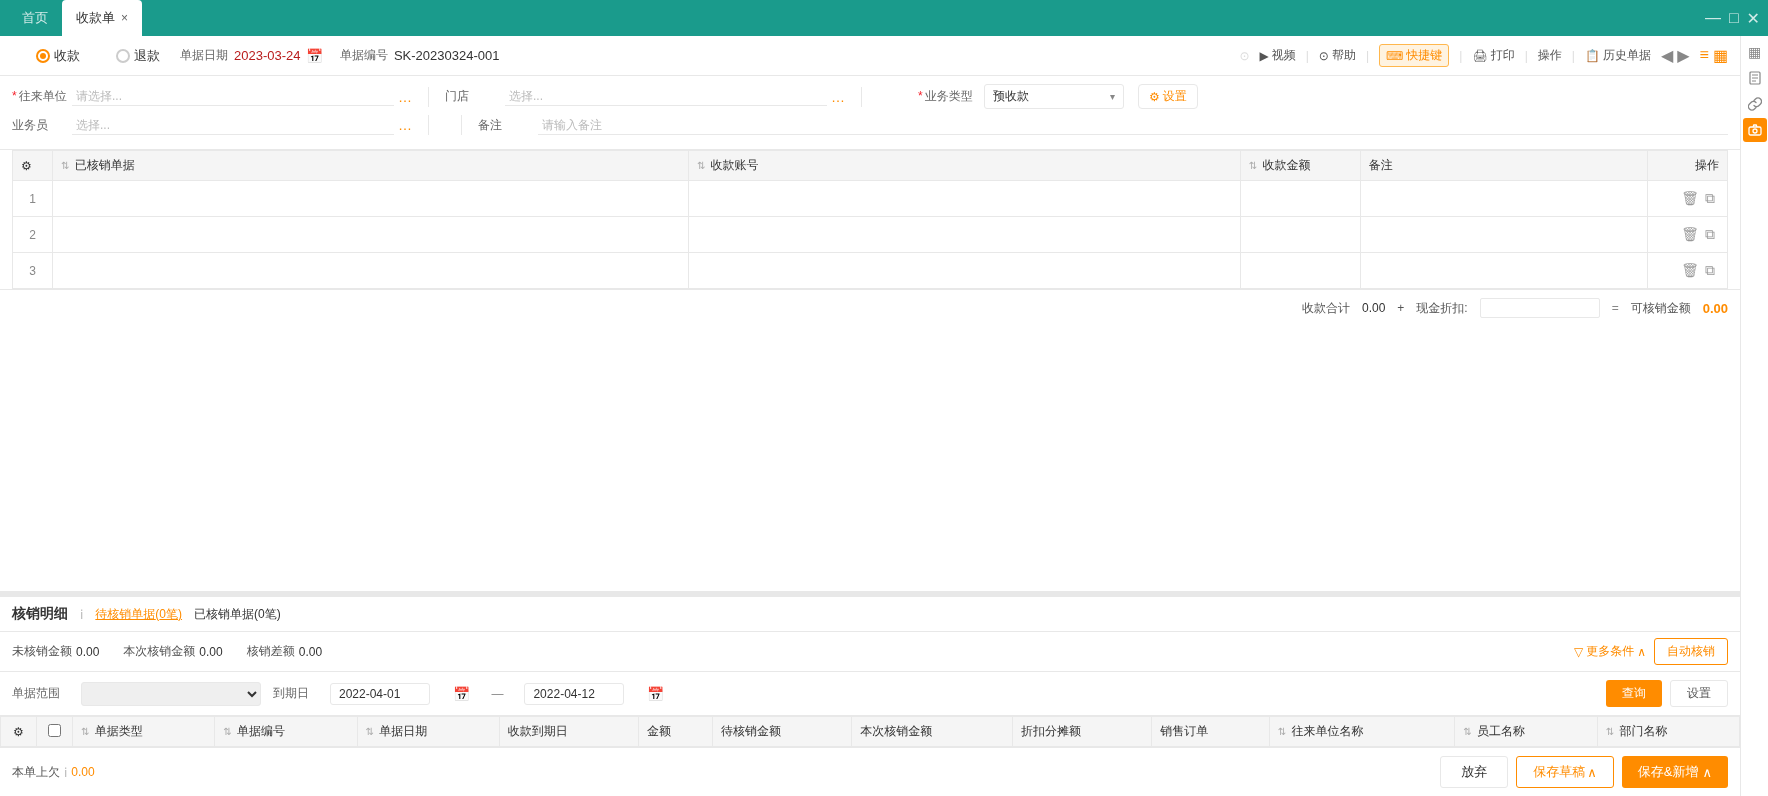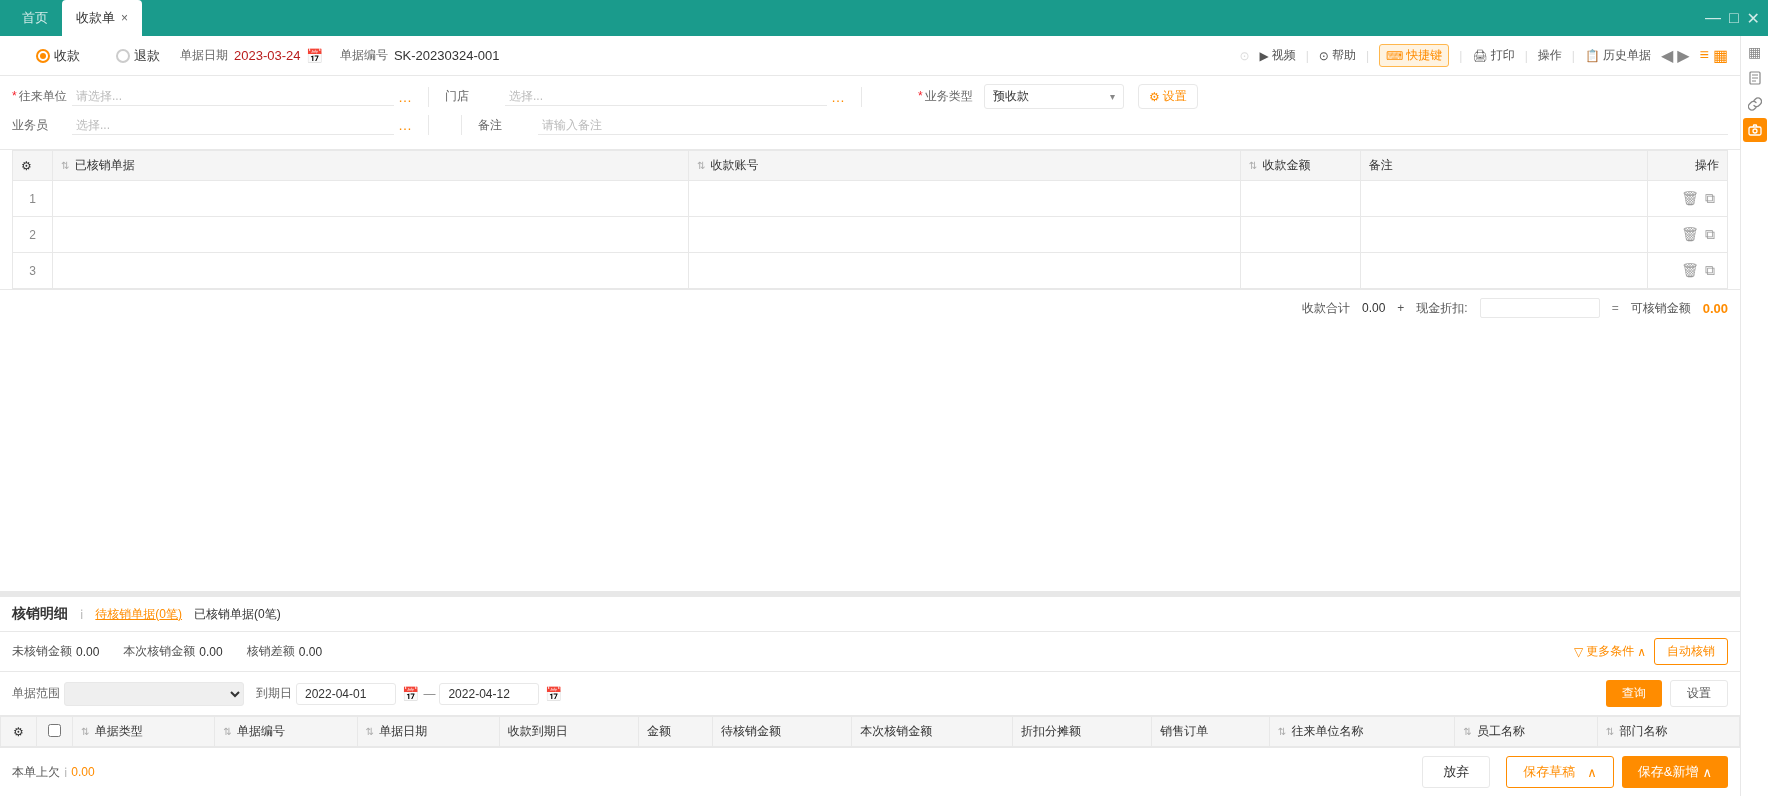--- a/index.html
+++ b/index.html
@@ -227,21 +227,21 @@
     }
 
     .writeoff-filter {
       display: flex;
       align-items: center;
       padding: 8px 12px;
       gap: 12px;
       background: #fff;
       border-bottom: 1px solid #e8e8e8;
     }
-    .filter-item { display: flex; align-items: center; gap: 4px; font-size: 12px; }
+    .filter-item { display: flex; align-items: center; gap: 21px; font-size: 12px; }
     .filter-label { color: #666; white-space: nowrap; }
     .filter-select {
       border: 1px solid #e8e8e8;
       padding: 3px 8px;
       font-size: 12px;
       border-radius: 3px;
       width: 180px;
       outline: none;
       color: #333;
     }
@@ -318,21 +318,21 @@
       font-size: 13px;
     }
     .btn-draft {
       background: #fff;
       border: 1px solid #ff8c00;
       color: #ff8c00;
       padding: 6px 16px;
       border-radius: 3px;
       cursor: pointer;
       font-size: 13px;
-      display: flex; align-items: center; gap: 12px; margin-left: 8px;
+      display: flex; align-items: center; gap: 2px;
     }
     .btn-save-new {
       background: #ff8c00;
       border: none;
       color: #fff;
       padding: 6px 16px;
       border-radius: 3px;
       cursor: pointer;
       font-size: 13px;
       display: flex; align-items: center; gap: 4px;

